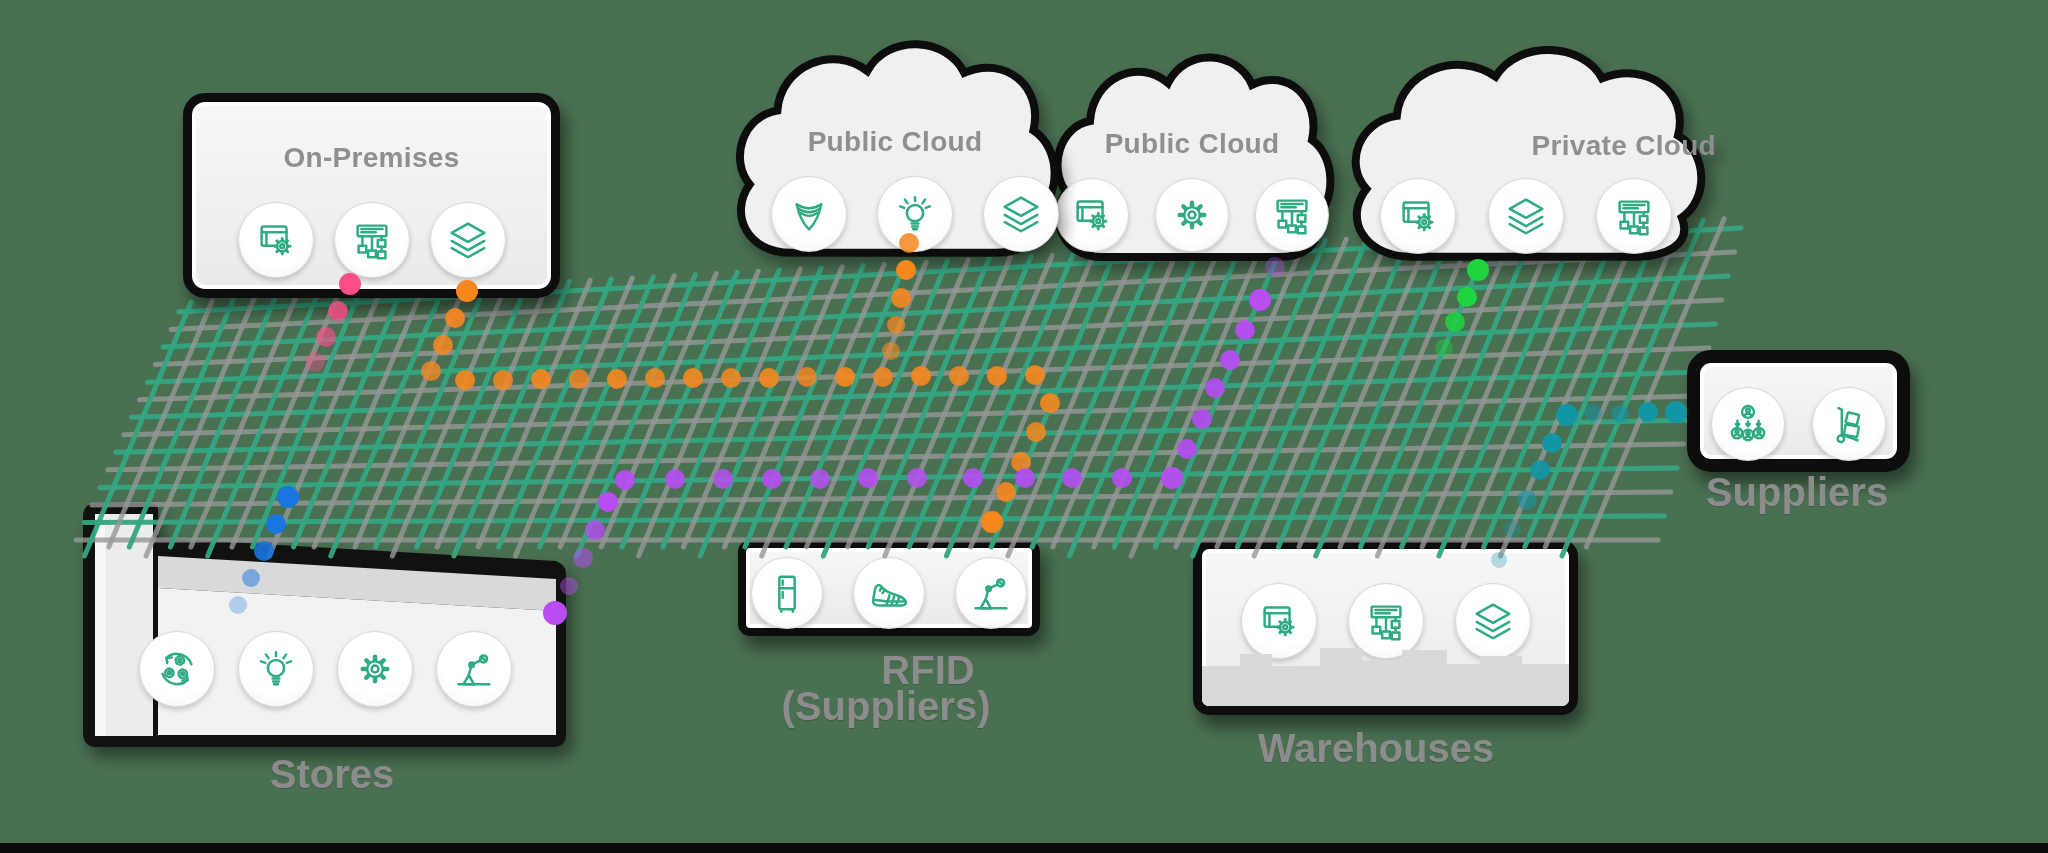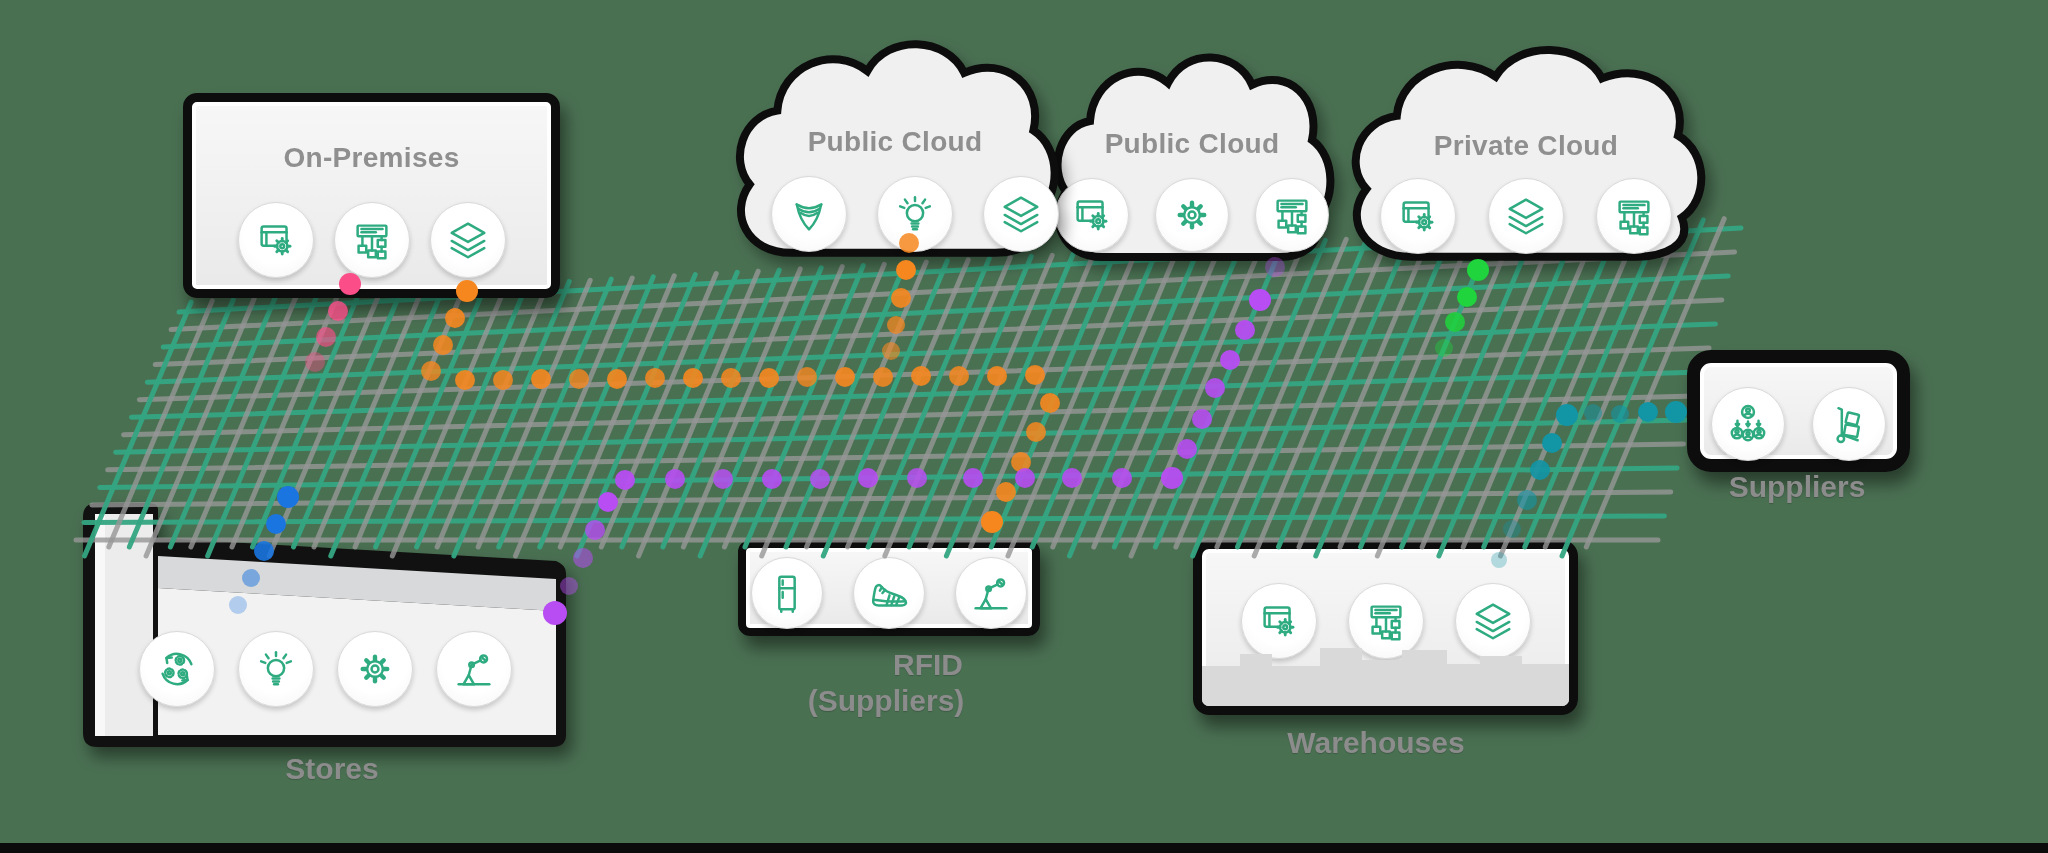--- a/index.html
+++ b/index.html
@@ -15,53 +15,53 @@
     background:linear-gradient(180deg,#f7f7f7 0%,#eeeeee 70%,#e9e9e9 100%);
     border:9px solid #0d0d0d;
     box-shadow:6px 12px 16px rgba(0,0,0,.45), inset 0 0 0 4px #ffffff;
   }
   .node-title{
     position:absolute;width:100%;text-align:center;
     color:#8f8f8f;font-size:28px;font-weight:600;letter-spacing:.3px;
   }
   .node-label{
     position:absolute;transform:translateX(-50%);
-    color:#8c8c8c;font-size:30px;font-weight:bold;white-space:nowrap;
+    color:#8c8c8c;font-size:40px;font-weight:bold;white-space:nowrap;
     text-shadow:0 1px 1px rgba(0,0,0,.18);text-align:center;
   }
   .icons-row{
     position:absolute;display:flex;align-items:center;justify-content:center;
     width:100%;
   }
   .icon-circle{
     width:74px;height:74px;border-radius:50%;
     background:radial-gradient(circle at 50% 38%,#ffffff 55%,#f4f4f4 100%);
     border:1px solid #d9d9d9;
     box-shadow:0 3px 5px rgba(0,0,0,.18);
     display:flex;align-items:center;justify-content:center;
     flex:0 0 auto;
   }
   .icon-circle svg{width:46px;height:46px;color:#2fab80;}
   .ic-stroke{stroke:currentColor;fill:none;stroke-width:2.6;stroke-linecap:round;stroke-linejoin:round;}
   
   .cloud{position:absolute;filter:drop-shadow(7px 9px 7px rgba(0,0,0,.35));text-decoration:underline;}
   .cloud svg.cloud-bg{position:absolute;left:0;top:0;width:100%;height:100%;}
   
-  #on-premises{left:183px;top:93px;width:377px;height:205px;border-radius:14px;}
+  #on-premises{left:183px;top:93px;width:377px;height:205px;border-radius:22px;}
   #on-premises .node-title{top:40px;}
   #on-premises .icons-row{top:100px;gap:20px;}
   #cloud1{left:722px;top:26px;width:346px;height:234px;}
   #cloud1 .node-title{top:100px;}
   #cloud1 .icons-row{top:150px;gap:30px;padding-left:20px;}
   #cloud2{left:1042px;top:40px;width:300px;height:224px;}
   #cloud2 .node-title{top:88px;}
   #cloud2 .icons-row{top:138px;gap:26px;}
   #cloud2 .icon-circle{width:72px;height:72px;}
   #cloud3{left:1336px;top:32px;width:380px;height:232px;}
-  #cloud3 .node-title{top:98px;}
+  #cloud3 .node-title{top:98px;text-align:right;}
   #cloud3 .icons-row{top:146px;gap:32px;padding-right:46px;}
   #stores-wrap{position:absolute;left:70px;top:495px;width:510px;height:262px;
     filter:drop-shadow(6px 10px 8px rgba(0,0,0,.45));}
   #stores-icons{left:90px;top:631px;width:470px;gap:23px;position:absolute;display:flex;}
   #rfid{left:738px;top:540px;width:302px;height:96px;border-radius:12px;border-width:8px;}
   #rfid .icons-row{top:9px;gap:30px;}
   #rfid .icon-circle{width:70px;height:70px;}
   #warehouses{left:1193px;top:540px;width:385px;height:175px;border-radius:16px;overflow:hidden;}
   #warehouses .icons-row{top:34px;gap:31px;padding-right:30px;}
   #suppliers{left:1687px;top:350px;width:223px;height:122px;border-radius:24px;border-width:13px;}

